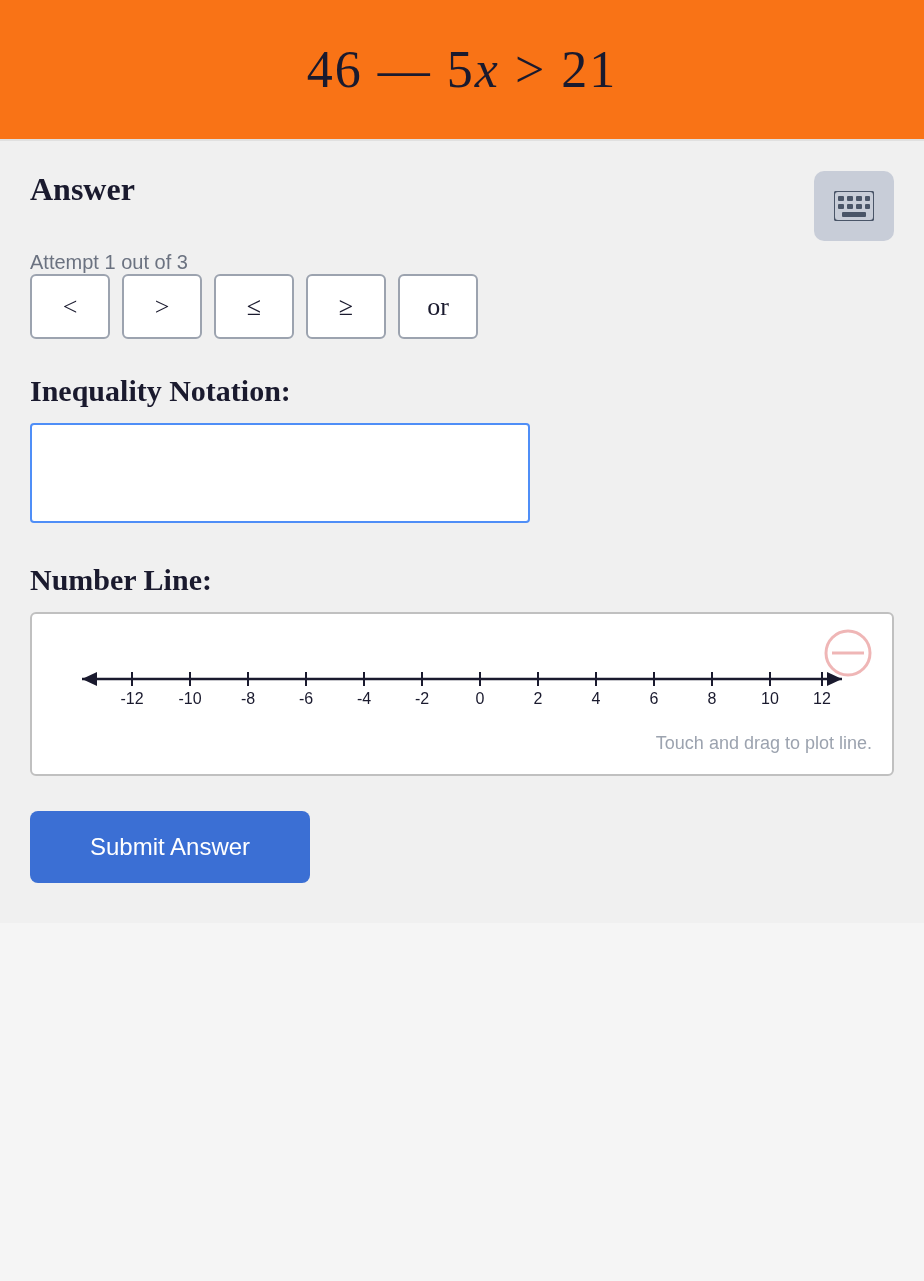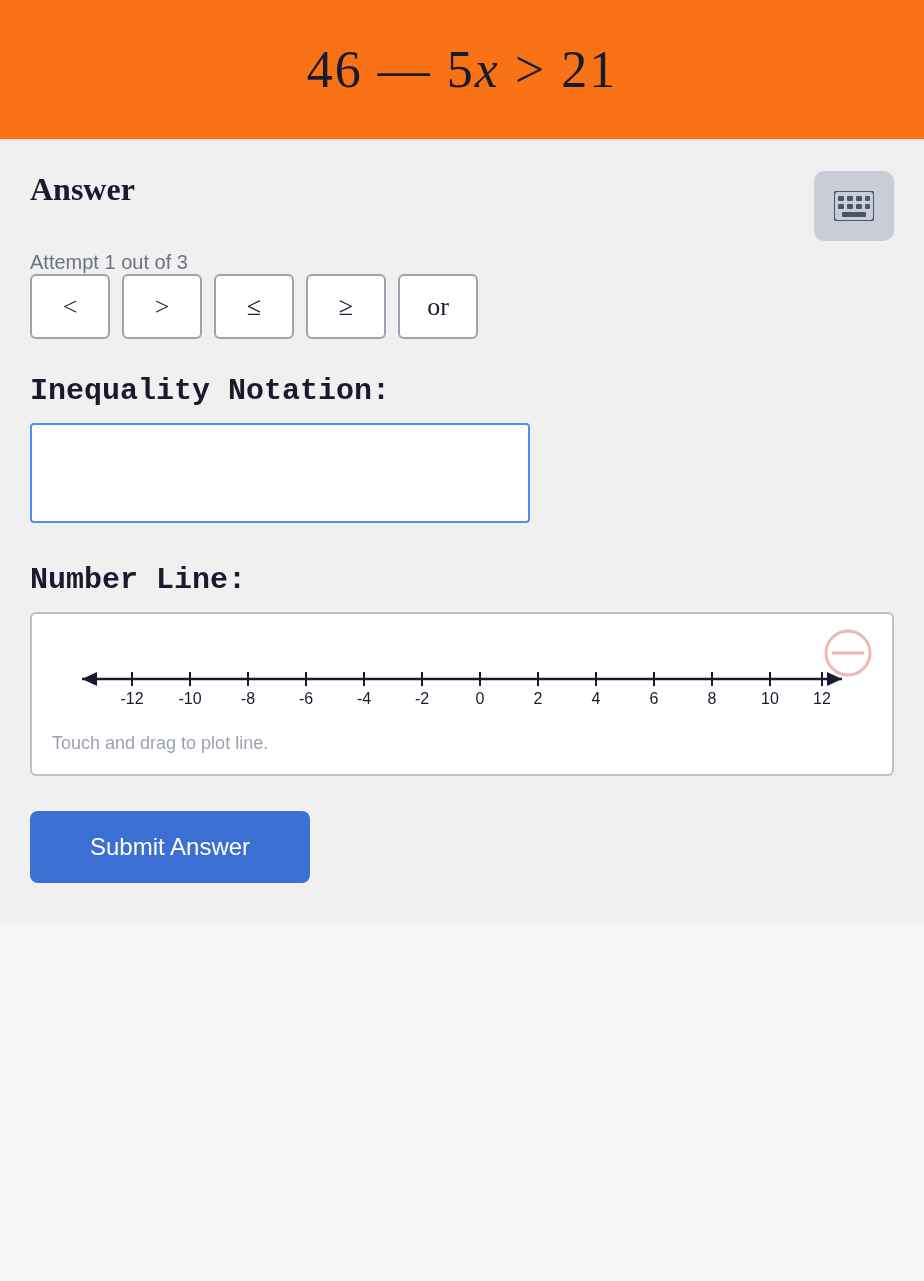--- a/index.html
+++ b/index.html
@@ -92,21 +92,21 @@
       justify-content: center;
       color: #1a1a2e;
       font-family: Georgia, serif;
     }
 
     .section-label {
       font-size: 30px;
       font-weight: bold;
       color: #1a1a2e;
       margin-bottom: 15px;
-      font-family: Liberation Mono, monospace;
+      font-family: Liberation Serif, serif;
     }
 
     .inequality-input {
       width: 500px;
       height: 100px;
       border: 2px solid #4f8ef7;
       border-radius: 4px;
       background: #ffffff;
       margin-bottom: 40px;
       padding: 10px;
@@ -130,21 +130,21 @@
       height: 48px;
       opacity: 0.5;
     }
 
     .number-line-svg {
       width: 100%;
       margin-top: 10px;
     }
 
     .drag-hint {
-      text-align: left;
+      text-align: right;
       color: #9ca3af;
       font-size: 18px;
       font-family: sans-serif;
       margin-top: 10px;
     }
 
     .submit-button {
       background: #3b6fd4;
       color: #ffffff;
       border: none;

